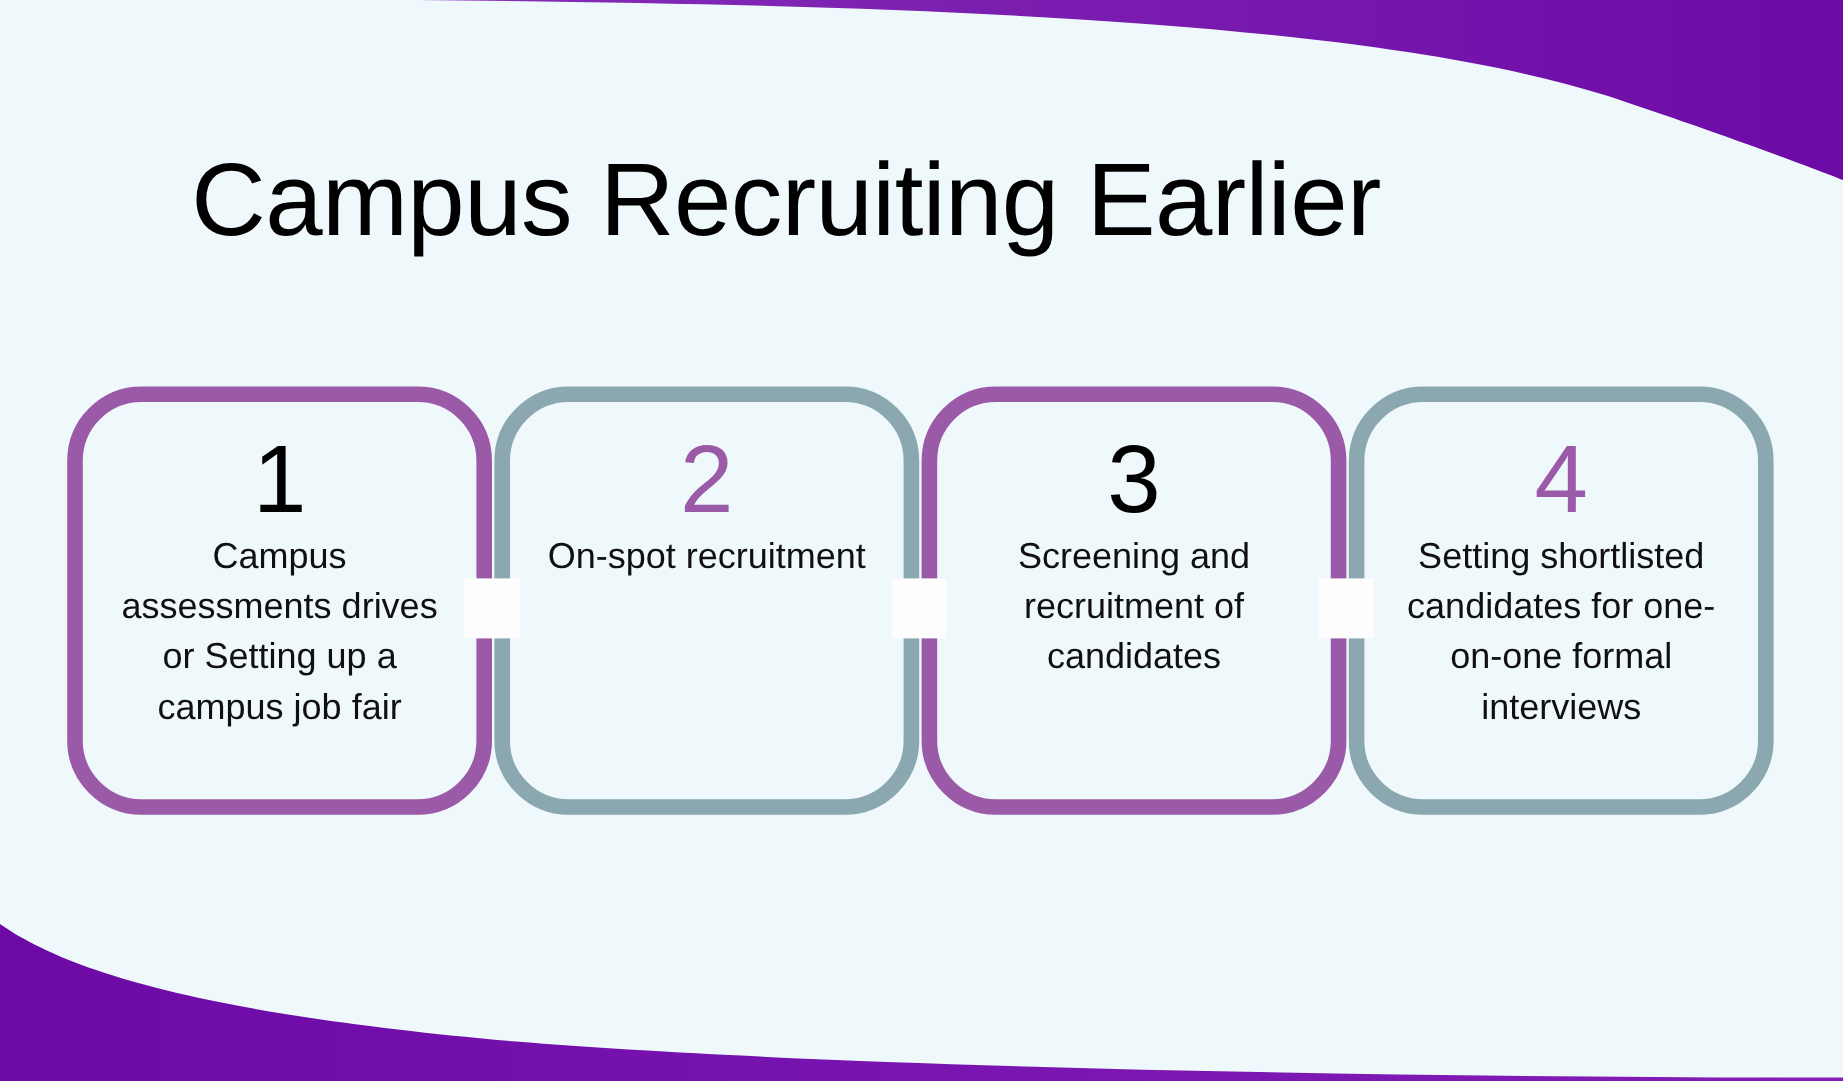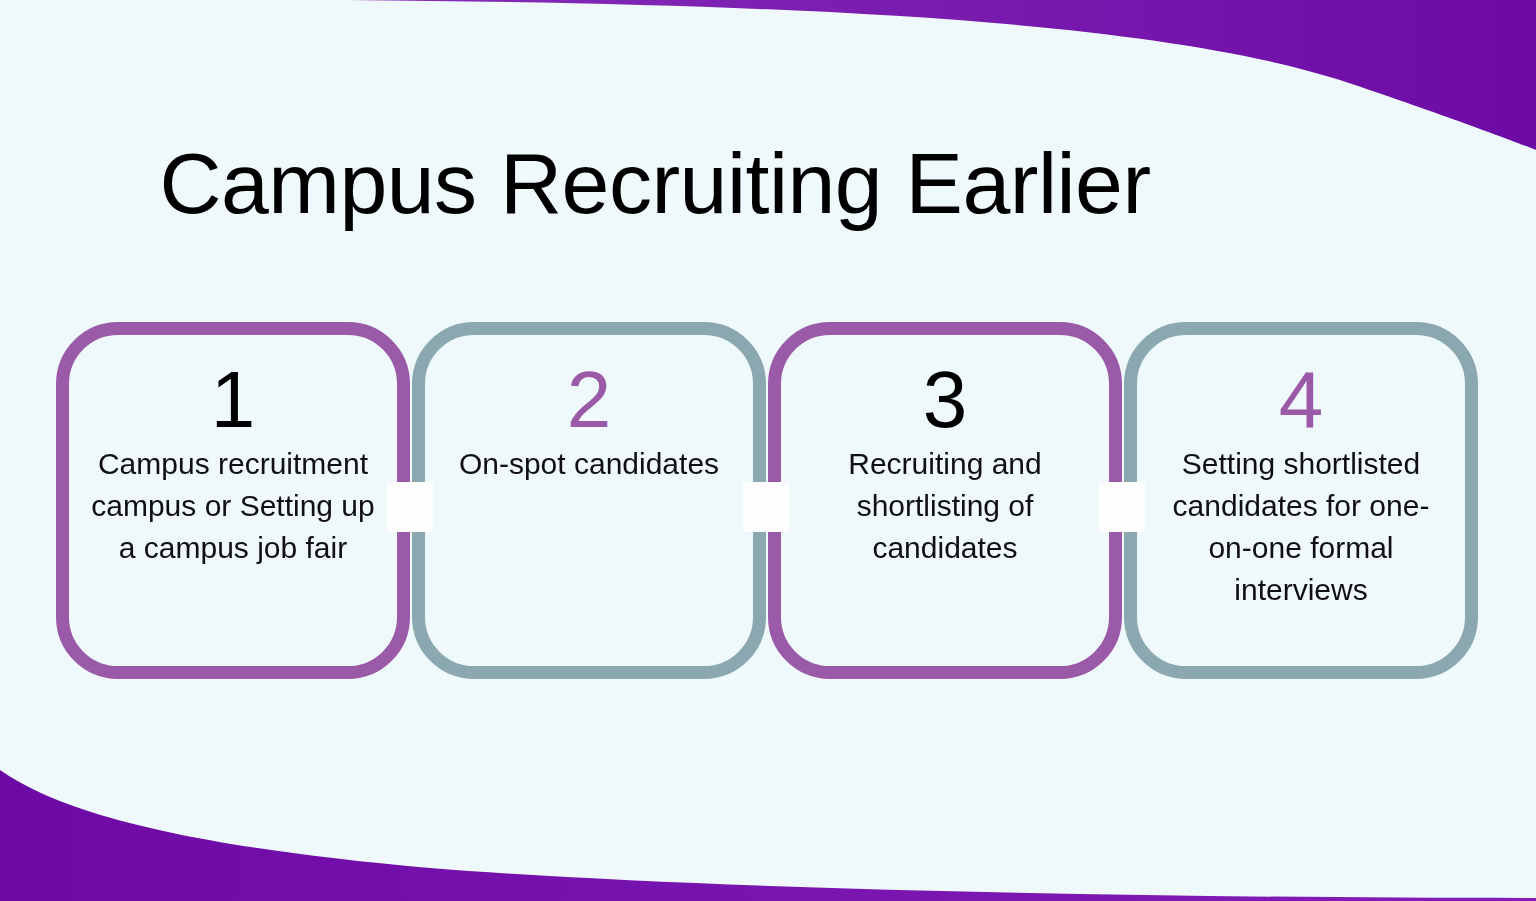--- a/index.html
+++ b/index.html
@@ -20,21 +20,21 @@
     position: absolute;
     inset: 0;
     width: 1536px;
     height: 901px;
     pointer-events: none;
   }
   
   #title {
     position: absolute;
     left: 0;
-    top: 138px;
+    top: 122px;
     width: 1310px;
     text-align: center;
     font-size: 86px;
     font-weight: 300;
     letter-spacing: -0.5px;
     color: #000000;
     line-height: 1.05;
     white-space: nowrap;
   }
   
@@ -114,31 +114,31 @@
 
     <path d="M 0 901 L 0 770 C 60 812 180 846 430 868 C 700 890 1180 898 1536 898 L 1536 901 Z" fill="url(#gradBottom)"></path>
   </svg>
 
   <div id="title">Campus Recruiting Earlier</div>
 
   <div id="steps">
 
     <div class="card" id="card-1" style="border-color: rgb(155, 90, 168);">
       <div class="num" style="color: rgb(0, 0, 0);">1</div>
-      <div class="desc">Campus recruitment campus or Setting up a campus job fair</div>
+      <div class="desc">Campus assessments drives or Setting up a campus job fair</div>
     </div>
 
     <div class="card" id="card-2" style="border-color: rgb(139, 168, 176);">
       <div class="num" style="color: rgb(155, 90, 168);">2</div>
-      <div class="desc">On-spot candidates</div>
+      <div class="desc">On-spot recruitment</div>
     </div>
 
     <div class="card" id="card-3" style="border-color: rgb(155, 90, 168);">
       <div class="num" style="color: rgb(0, 0, 0);">3</div>
-      <div class="desc">Recruiting and shortlisting of candidates</div>
+      <div class="desc">Screening and recruitment of candidates</div>
     </div>
 
     <div class="card" id="card-4" style="border-color: rgb(139, 168, 176);">
       <div class="num" style="color: rgb(155, 90, 168);">4</div>
       <div class="desc">Setting shortlisted candidates for one-on-one formal interviews</div>
     </div>
 
     <div class="connector" id="connector-1" style="background: rgb(253, 253, 253);"></div>
     <div class="connector" id="connector-2" style="background: rgb(253, 253, 253);"></div>
     <div class="connector" id="connector-3" style="background: rgb(253, 253, 253);"></div>

